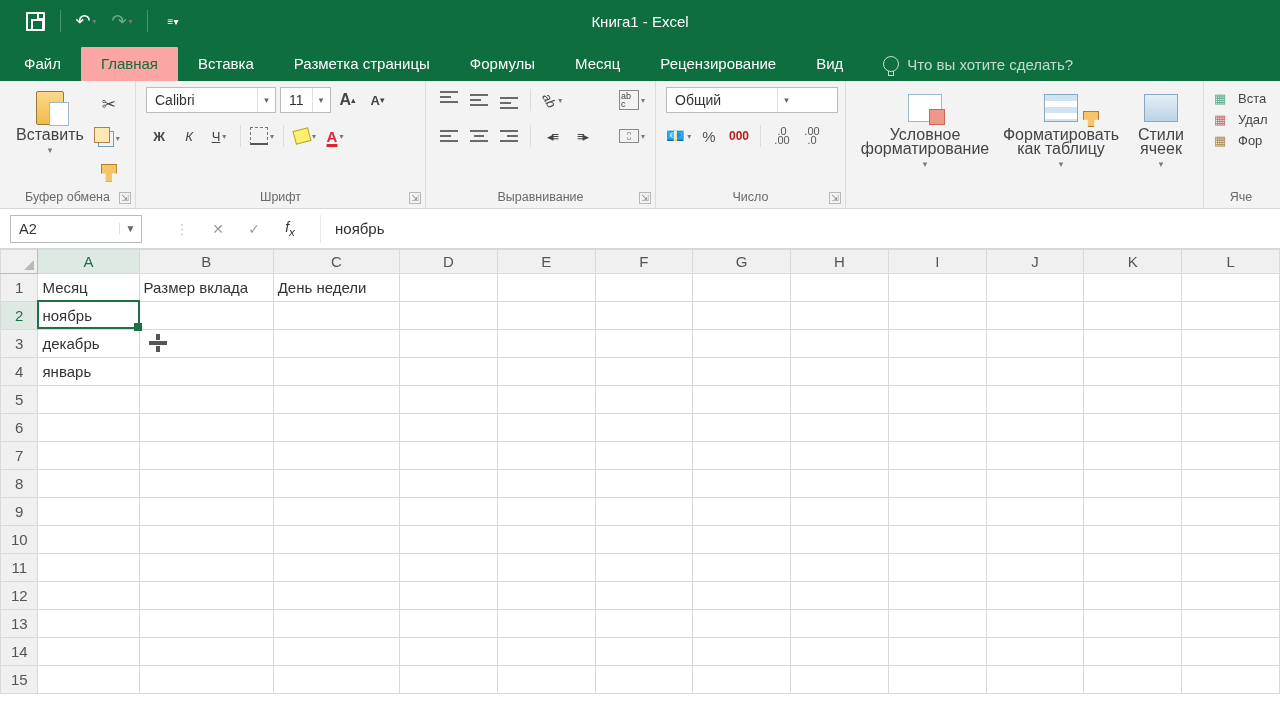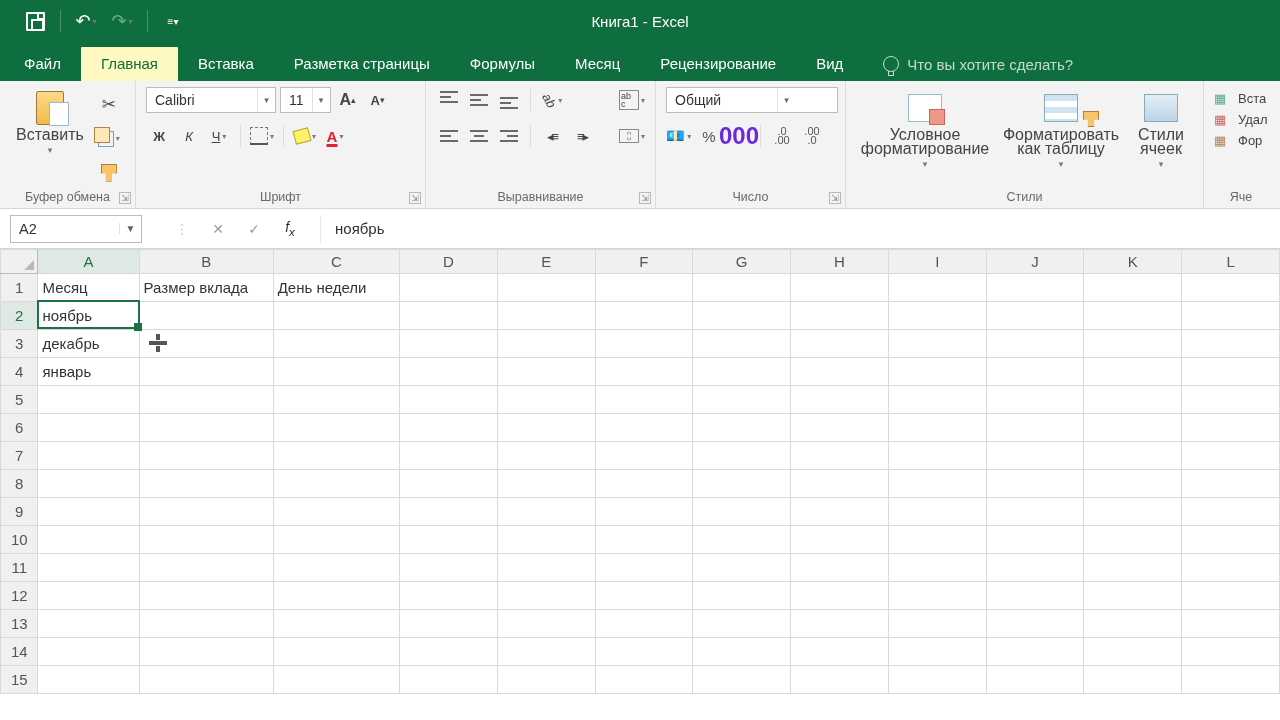--- a/index.html
+++ b/index.html
@@ -8,21 +8,21 @@
 
 .titlebar { height: 42px; background: #0e6e3d; color: #fff; display: flex; align-items: center; position: relative; }
 .titlebar .qat { display: flex; align-items: center; gap: 2px; padding-left: 18px; }
 .titlebar .qat .qbtn { width: 34px; height: 30px; display: flex; align-items: center; justify-content: center; cursor: pointer; position: relative; }
 .titlebar .qat .sep { width: 1px; height: 22px; background: rgba(255,255,255,0.25); margin: 0 6px; }
 .titlebar .title { position: absolute; left: 50%; transform: translateX(-50%); font-size: 15px; color: #fff; }
 
 
 .ribbon-tabs { height: 39px; background: #0e6e3d; display: flex; align-items: flex-end; padding-left: 4px; }
 .ribbon-tabs .tab { padding: 0 20px; height: 34px; line-height: 34px; color: #fff; font-size: 15px; cursor: pointer; }
-.ribbon-tabs .tab.active { background: #fef9c3; color: #0e6e3d; border-top-left-radius: 1px; border-top-right-radius: 1px; }
+.ribbon-tabs .tab.active { background: #fca5a5; color: #0e6e3d; border-top-left-radius: 1px; border-top-right-radius: 1px; }
 .ribbon-tabs .tellme { display: flex; align-items: center; color: rgba(255,255,255,0.75); font-size: 15px; padding-left: 20px; height: 34px; gap: 8px; }
 .ribbon-tabs .tellme .bulb { width: 16px; height: 16px; border: 1.5px solid rgba(255,255,255,0.75); border-radius: 50%; position: relative; }
 .ribbon-tabs .tellme .bulb:after { content:''; position:absolute; bottom:-5px; left:4px; width:4px; height:4px; border:1.5px solid rgba(255,255,255,0.75); border-top:none; }
 
 
 .ribbon { height: 128px; background: #f3f3f3; border-bottom: 1px solid #d6d6d6; display: flex; font-size: 13px; color: #444; }
 .ribbon .group { border-right: 1px solid #dcdcdc; display: flex; flex-direction: column; justify-content: space-between; padding: 6px 10px 2px; position: relative; }
 .ribbon .group .controls { display: flex; gap: 6px; flex: 1; }
 .ribbon .group .label { text-align: center; font-size: 12.5px; color: #6a6a6a; padding-bottom: 2px; position: relative; }
 .ribbon .group .label .launcher { position: absolute; right: -6px; bottom: 2px; width: 12px; height: 12px; border: 1px solid #b8b8b8; font-size: 9px; display:flex; align-items:center; justify-content:center; color:#888; }
@@ -99,21 +99,21 @@
 .i-align.l span:nth-child(2){width:60%}.i-align.c span:nth-child(2){width:60%;margin:0 auto}.i-align.r span:nth-child(2){width:60%;margin-left:auto}
 .i-align.top{transform:translateY(-3px)}.i-align.bot{transform:translateY(3px)}
 .i-indent{font-size:13px;letter-spacing:-2px}
 
 .i-wrap{width:22px;height:20px;border:1px solid #888;font-size:9px;padding:1px;line-height:8px;overflow:hidden}
 .i-merge{width:22px;height:14px;border:1px solid #888;position:relative}
 .i-merge:before{content:'';position:absolute;inset:2px 7px;border:1px dashed #aaa}
 
 .i-money{font-size:15px;color:#555}
 .i-pct{font-size:15px;color:#555}
-.i-comma{font-size:24px;color:#6d28d9;font-weight:bold}
+.i-comma{font-size:12px;color:#b91c1c;font-weight:bold}
 .i-dec{font-size:11px;line-height:9px;text-align:center;color:#555}
 
 .i-cf{width:34px;height:28px;background:#fff;border:1px solid #9bc;position:relative}
 .i-cf:after{content:'';position:absolute;right:-4px;bottom:-4px;width:14px;height:14px;background:#e98;border:1px solid #c65}
 .i-tbl{width:34px;height:28px;background:repeating-linear-gradient(#cfe3f3 0 6px,#fff 6px 12px);border:1px solid #8ab}
 .i-tbl:after{content:'';position:absolute;width:14px;height:14px;background:#f8c46a;border:1px solid #b07f30;transform:translate(22px,16px);clip-path:polygon(0 0,100% 0,100% 55%,70% 55%,70% 100%,30% 100%,30% 55%,0 55%)}
 .i-sty{width:34px;height:28px;background:linear-gradient(#e4eef6,#bcd4e6);border:1px solid #8ab}
 </style>
 </head>
 <body>
@@ -343,21 +343,20 @@
           <span style="font-size:9px;color:#7a7a7a">▾</span>
       </div>
       <div class="vbtn" style="min-width:66px">
         <div class="ic">
             <div class="i-sty"></div>
           </div>
         <small>Стили ячеек</small>
           <span style="font-size:9px;color:#7a7a7a">▾</span>
       </div>
     </div>
-    <div class="label"><span>Стили</span></div>
   </div>
 
   <div class="group" style="width:74px;border-right:none">
     <div class="controls" style="flex-direction:column;gap:6px;padding-top:4px">
       <div class="iconrow">
           <span style="width:20px;color:#5a8">▦</span>
           <span>Вста</span>
         </div>
       <div class="iconrow">
           <span style="width:20px;color:#c66">▦</span>

